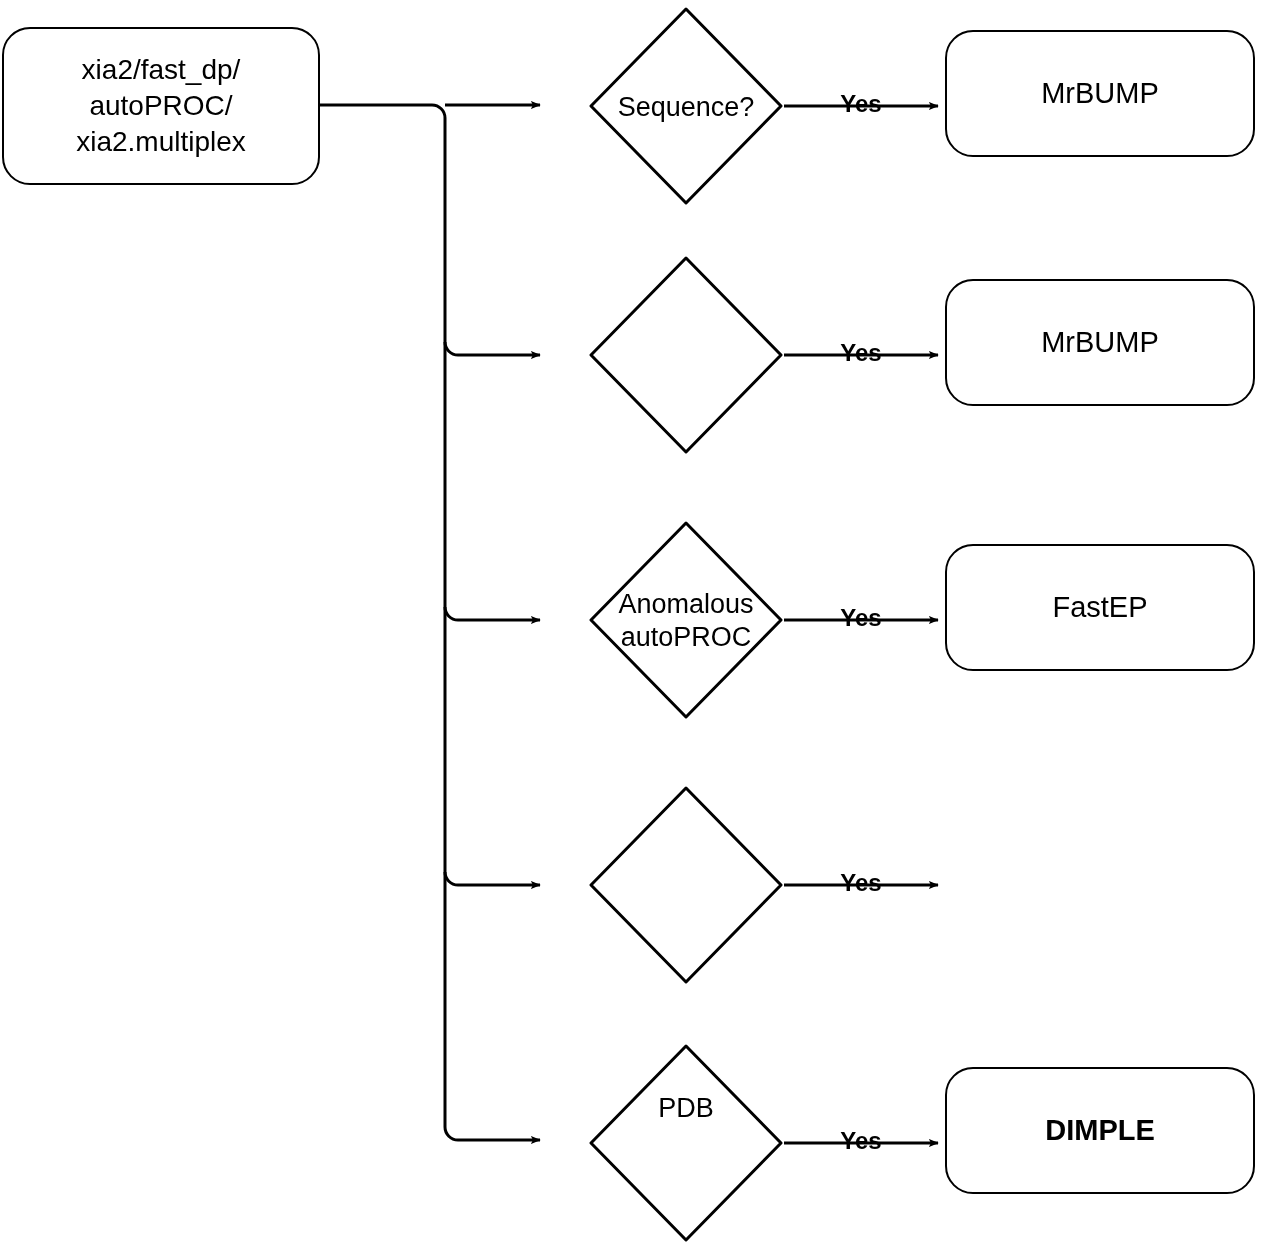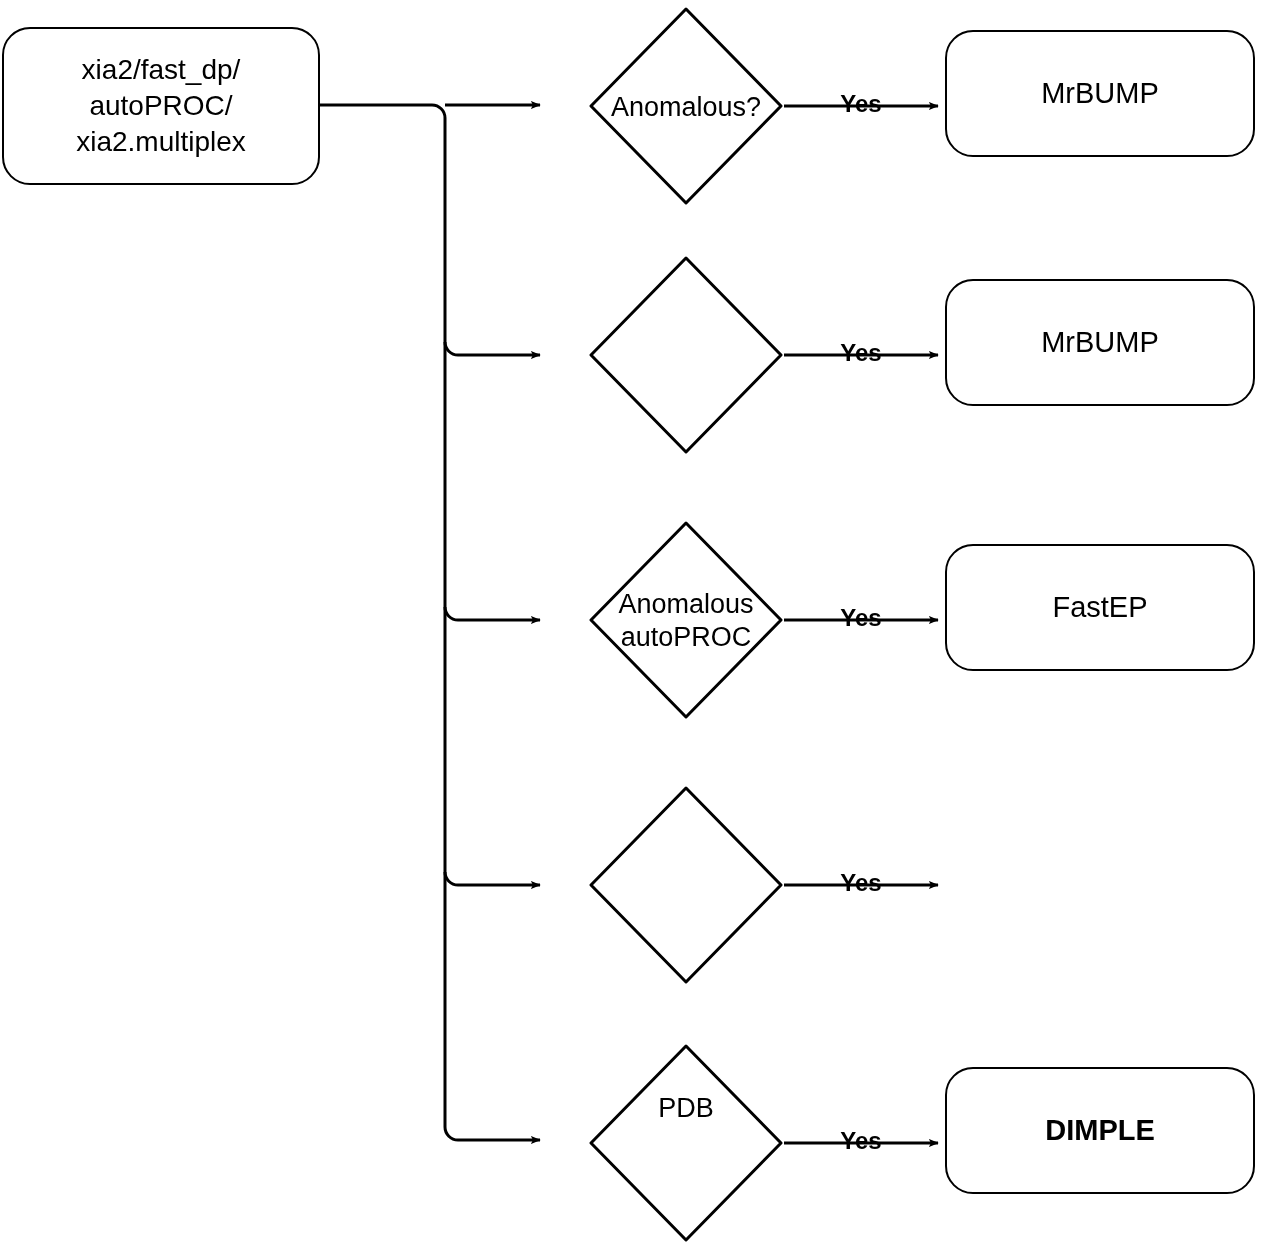--- a/index.html
+++ b/index.html
@@ -121,21 +121,21 @@
     </g>
   </svg>
 
   <div class="node start-box">
     <div style="white-space: pre-line;">xia2/fast_dp/
 autoPROC/
 xia2.multiplex</div>
   </div>
 
   <div class="diamond-wrap" style="left:590px; top:8px;">
-    <div class="diamond-label">Anomalous?</div>
+    <div class="diamond-label">Sequence?</div>
   </div>
   <div class="diamond-wrap" style="left:590px; top:522px;">
     <div class="diamond-label">Anomalous
 autoPROC</div>
   </div>
   <div class="diamond-wrap" style="left:590px; top:1009px;">
     <div class="diamond-label">PDB</div>
   </div>
 
   <div class="yes-label" style="left:861px; top:68px;">Yes</div>

